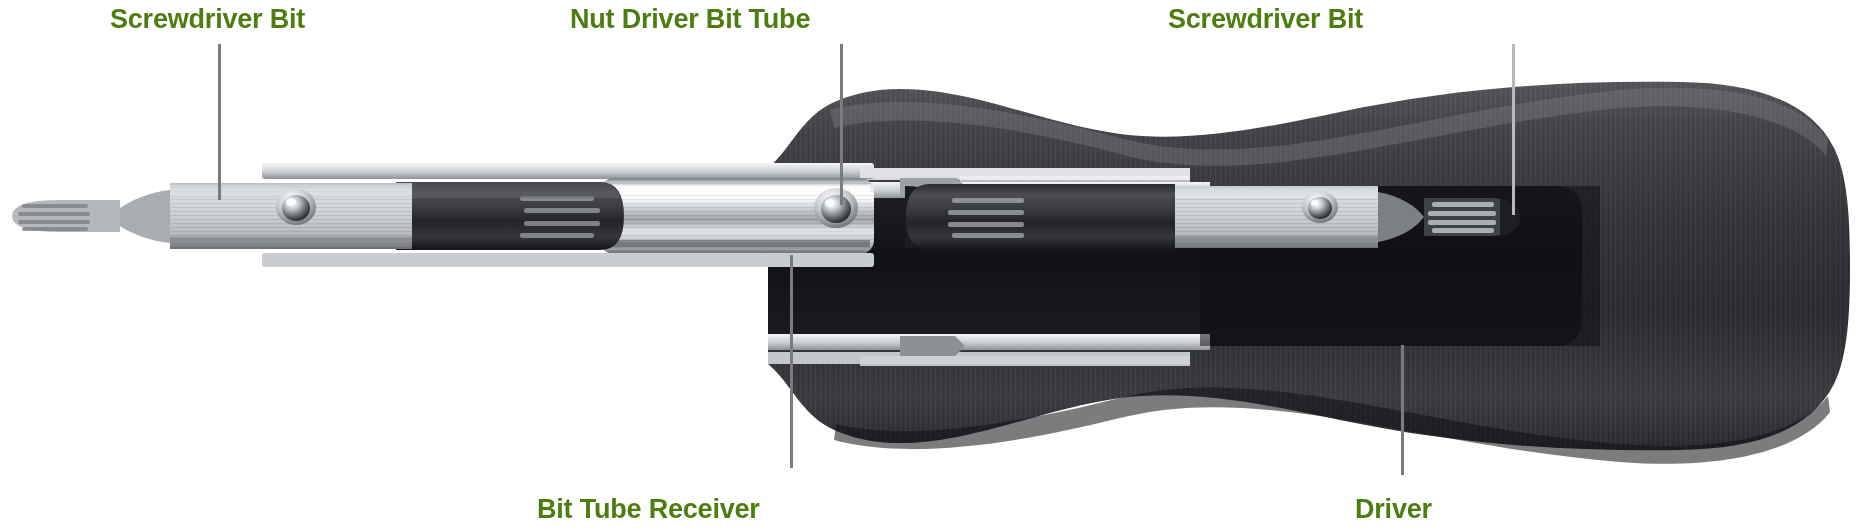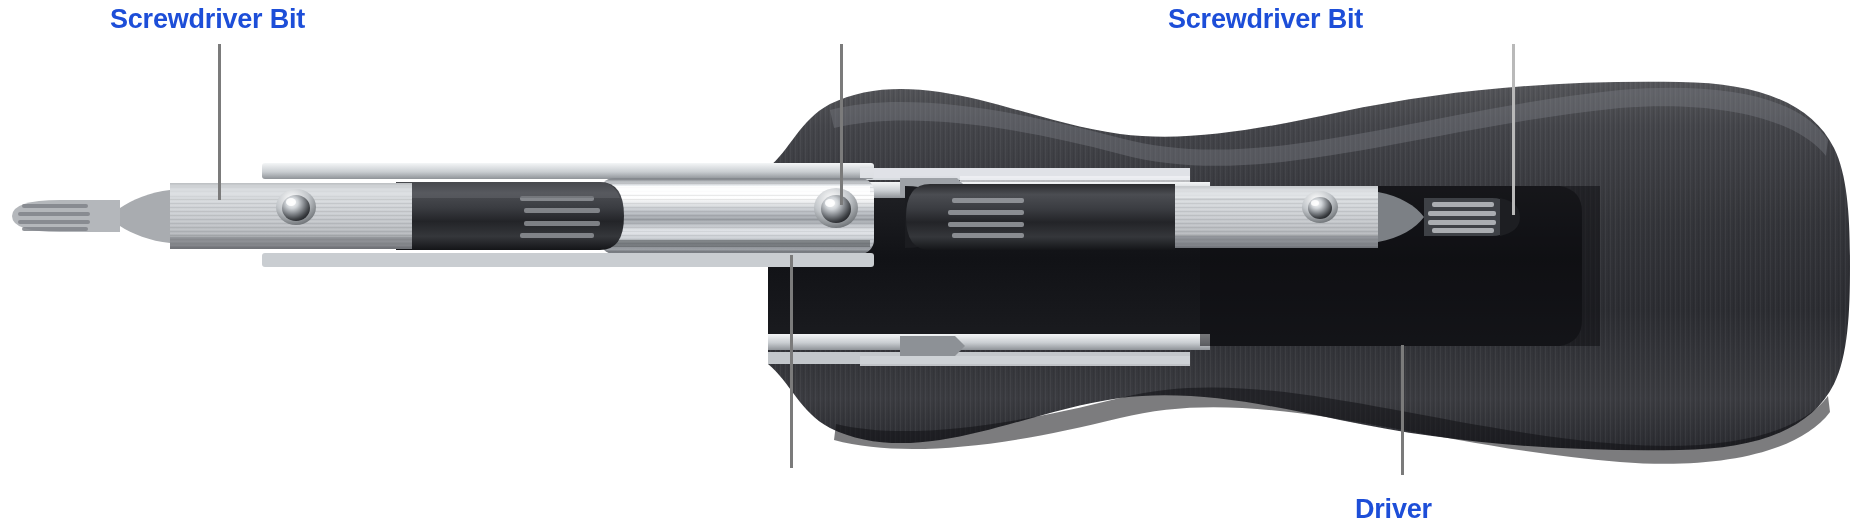--- a/index.html
+++ b/index.html
@@ -14,21 +14,21 @@
     background:#ffffff;
     overflow:hidden;
   }
 
   
   .callout-label{
     position:absolute;
     font-weight:bold;
     font-size:27px;
     letter-spacing:-0.2px;
-    color:#1d4ed8;
+    color:#4d7c0f;
     white-space:nowrap;
     line-height:1;
   }
   .leader{
     position:absolute;
     width:3px;
     background:#7b7b7b;
   }
   .leader.light{ background:#b9b9b9; }
 
@@ -296,19 +296,21 @@
   </svg>
 
   <div class="leader" style="left:218px; top:44px; height:156px;"></div>
   <div class="leader" style="left:840px; top:44px; height:161px;"></div>
   <div class="leader light" style="left:1512px; top:44px; height:171px;"></div>
   <div class="leader" style="left:790px; top:255px; height:213px;"></div>
   <div class="leader" style="left:1401px; top:345px; height:130px;"></div>
 
   <div class="callout-label" style="left:110px; top:6px;">Screwdriver Bit</div>
 
+  <div class="callout-label" style="left:570px; top:6px;">Nut Driver Bit Tube</div>
 
   <div class="callout-label" style="left:1168px; top:6px;">Screwdriver Bit</div>
 
+  <div class="callout-label" style="left:537px; top:496px;">Bit Tube Receiver</div>
 
   <div class="callout-label" style="left:1355px; top:496px;">Driver</div>
 
 </div>
 
 </body></html>

